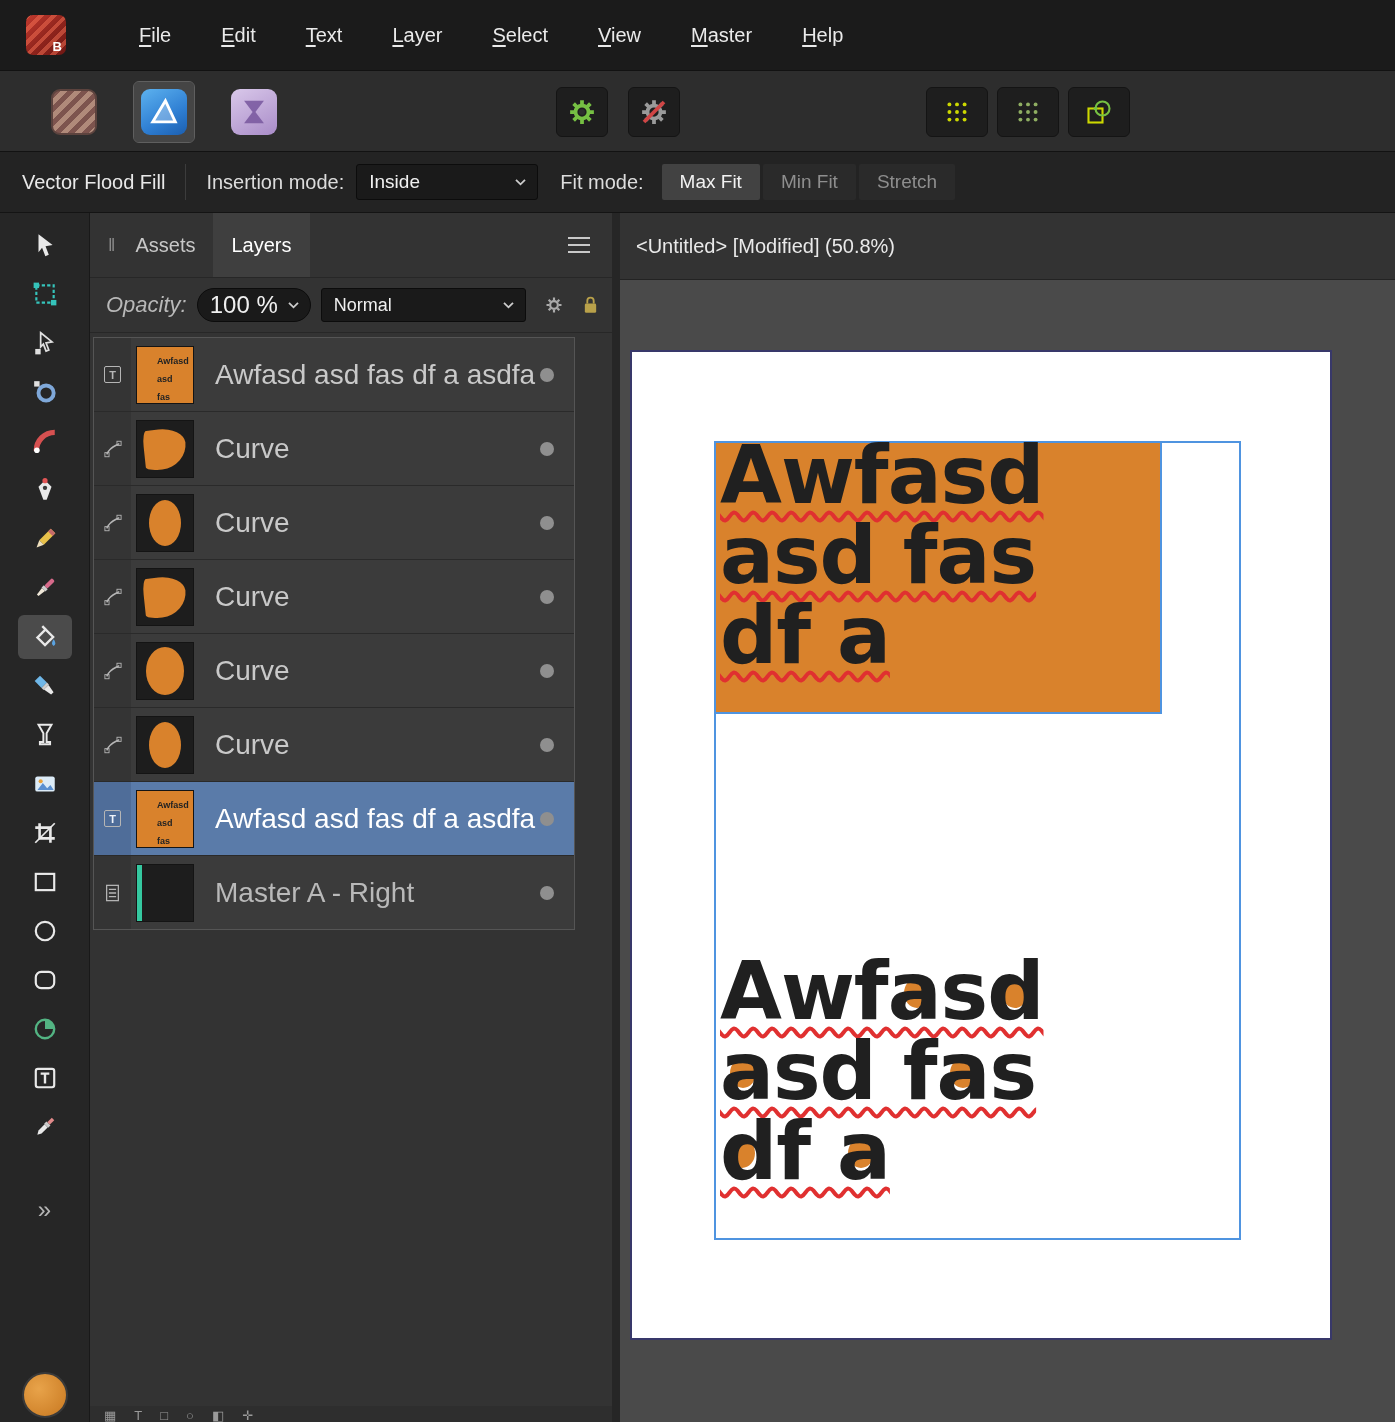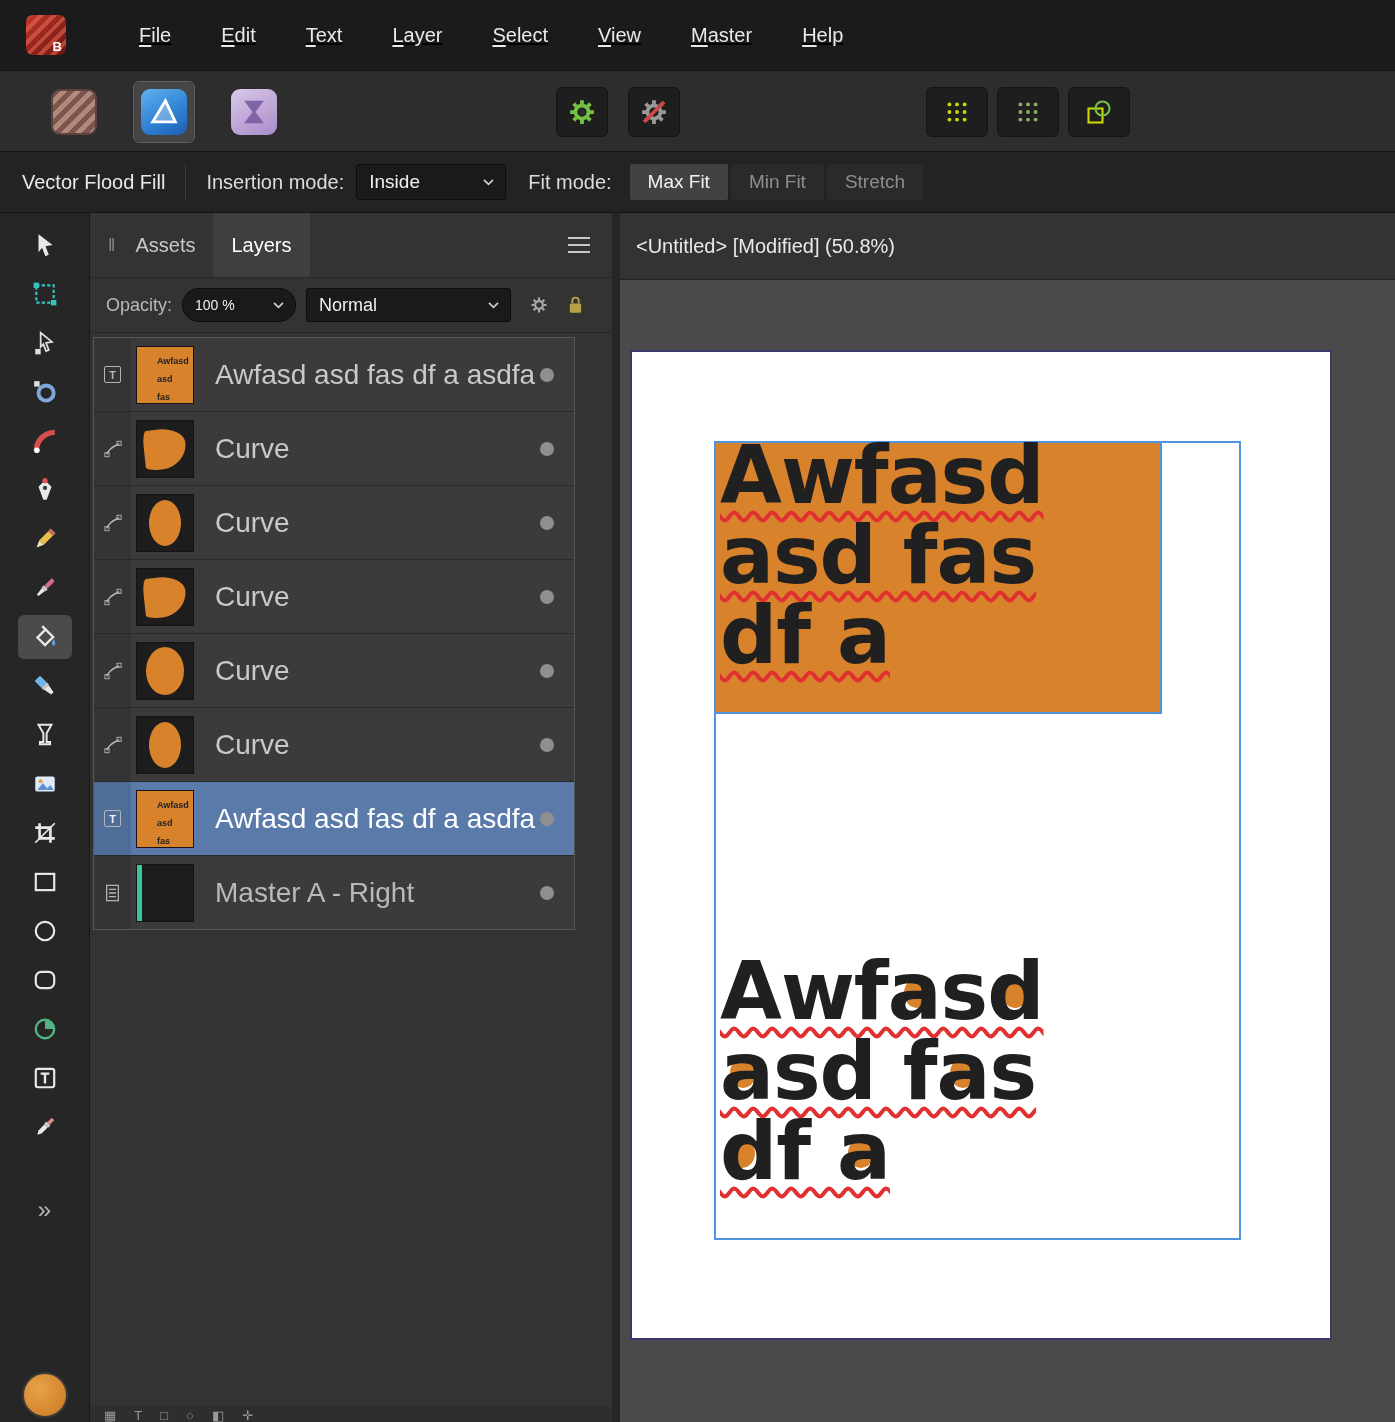--- a/index.html
+++ b/index.html
@@ -7,21 +7,21 @@
   body { font-family:"Liberation Sans", sans-serif; background:#4a4a4a; overflow:hidden; }
   .screen { position:relative; width:1395px; height:1422px; background:#4a4a4a; overflow:hidden; }
 
   
   .menubar { position:absolute; top:0; left:0; right:0; height:70px; background:#1b1b1b; display:flex; align-items:center; }
   .app-logo { width:40px; height:40px; margin-left:26px; border-radius:7px; position:relative;
     background:linear-gradient(135deg,#c23a2e 0%,#8e231c 55%,#6f1713 100%); overflow:hidden; }
   .app-logo::before { content:""; position:absolute; inset:0;
     background:repeating-linear-gradient(135deg, rgba(255,120,90,.45) 0 4px, transparent 4px 9px); }
   .app-logo::after { content:"B"; position:absolute; right:4px; bottom:1px; color:#fff; font-size:13px; font-weight:bold; }
-  .menu-items { display:flex; margin-left:48px;text-decoration:underline; }
+  .menu-items { display:flex; margin-left:48px; }
   .menu-item { padding:0 25px; font-size:20px; color:#eaeaea; line-height:70px; cursor:default; }
   .menu-item::first-letter { text-decoration:underline; text-underline-offset:3px; }
 
   
   .toolbar { position:absolute; top:70px; left:0; right:0; height:82px; background:#2d2d2d; border-top:1px solid #121212; border-bottom:1px solid #121212; }
   .personas { position:absolute; left:44px; top:11px; display:flex; gap:30px; }
   .persona-wrap { width:60px; height:60px; display:grid; place-items:center; border-radius:5px; }
   .persona-wrap.selected { background:#454545; outline:1px solid #5f5f5f; }
   .persona { width:46px; height:46px; border-radius:9px; display:grid; place-items:center; }
   .persona.publisher { background:repeating-linear-gradient(135deg,#7d544e 0 5px,#b08a7a 5px 10px); border:2px solid #5c433e; }
@@ -32,21 +32,21 @@
   .tb-group.grids { left:926px; gap:9px; }
   .tb-btn { width:52px; height:50px; background:#1e1e1e; border:1px solid #141414; border-radius:6px; display:grid; place-items:center; }
   .tb-group.grids .tb-btn { width:62px; }
 
   
   .contextbar { position:absolute; top:152px; left:0; right:0; height:61px; background:#232323; border-bottom:1px solid #141414; display:flex; align-items:center; }
   .ctx-tool-name { margin-left:22px; font-size:20px; color:#e8e8e8; }
   .vsep { width:1px; height:36px; background:#3c3c3c; margin:0 20px; }
   .ctx-label { font-size:20px; color:#dcdcdc; margin-right:12px; }
   .combo { background:#1a1a1a; border:1px solid #0c0c0c; border-radius:3px; height:36px; display:flex; align-items:center; justify-content:space-between; padding:0 10px 0 12px; color:#f0f0f0; font-size:19px; }
-  .combo.insertion { width:150px; margin-right:22px; }
+  .combo.insertion { width:182px; margin-right:22px; }
   .chev { width:13px; height:9px; }
   .fit-group { display:flex; gap:3px; margin-left:6px; }
   .fit-btn { height:36px; padding:0 18px; font-size:19px; display:grid; place-items:center; background:#2a2a2a; color:#8e8e8e; border-radius:2px; }
   .fit-btn.active { background:#424242; color:#f2f2f2; }
 
   
   .tools { position:absolute; top:213px; left:0; bottom:0; width:90px; background:#262626; border-right:1px solid #191919; display:flex; flex-direction:column; align-items:center; padding-top:10px; gap:5px; }
   .tool { width:54px; height:44px; display:grid; place-items:center; border-radius:6px; }
   .tool.selected { background:#4b4b4b; }
   .tools-expand { margin-top:42px; color:#b5b5b5; font-size:24px; }
@@ -55,22 +55,22 @@
   
   .studio { position:absolute; top:213px; left:90px; width:522px; bottom:0; background:#333; }
   .studio-sep { position:absolute; top:213px; left:612px; width:8px; bottom:0; background:#262626; }
   .studio-header { height:64px; display:flex; align-items:center; }
   .panel-handle { color:#8a8a8a; font-size:18px; margin-left:18px; letter-spacing:2px; }
   .tab { padding:0 18px; font-size:20px; color:#c8c8c8; height:64px; line-height:64px; }
   .tab.active { background:#3f3f3f; color:#fff; }
   .hamburger { margin-left:auto; margin-right:22px; display:flex; flex-direction:column; gap:5px; }
   .hamburger i { display:block; width:22px; height:2px; background:#c9c9c9; }
   .opts-row { height:56px; border-top:1px solid #272727; border-bottom:1px solid #272727; display:flex; align-items:center; padding-left:16px; gap:10px; }
-  .opts-label { font-size:18px; color:#b9b9b9; }
-  .combo.small { height:34px; width:114px; font-size:14px;border-radius:17px; }
+  .opts-label { font-size:22px; color:#b9b9b9;font-style:italic; }
+  .combo.small { height:34px; width:114px; font-size:24px;border-radius:17px; }
   .combo.blend { height:34px; width:205px; font-size:18px; }
   .opts-icon { margin-left:8px; display:grid; place-items:center; }
 
   .layers-list { position:absolute; top:124px; left:3px; width:482px; border:1px solid #555; background:#2a2a2a; }
   .layer-row { height:73px; display:flex; align-items:stretch; background:#3b3b3b; margin-bottom:1px; }
   .layer-row:last-child { margin-bottom:0; }
   .layer-row.selected { background:#5a7ba9; }
   .cell-icon { width:37px; display:grid; place-items:center; color:#b5b5b5; background:#343434; }
   .layer-row.selected .cell-icon { background:#4f6d99; color:#eef3fa; }
   .t-badge { width:17px; height:17px; border:1px solid #b5b5b5; border-radius:2px; font-size:11px; font-weight:bold; display:grid; place-items:center; }

